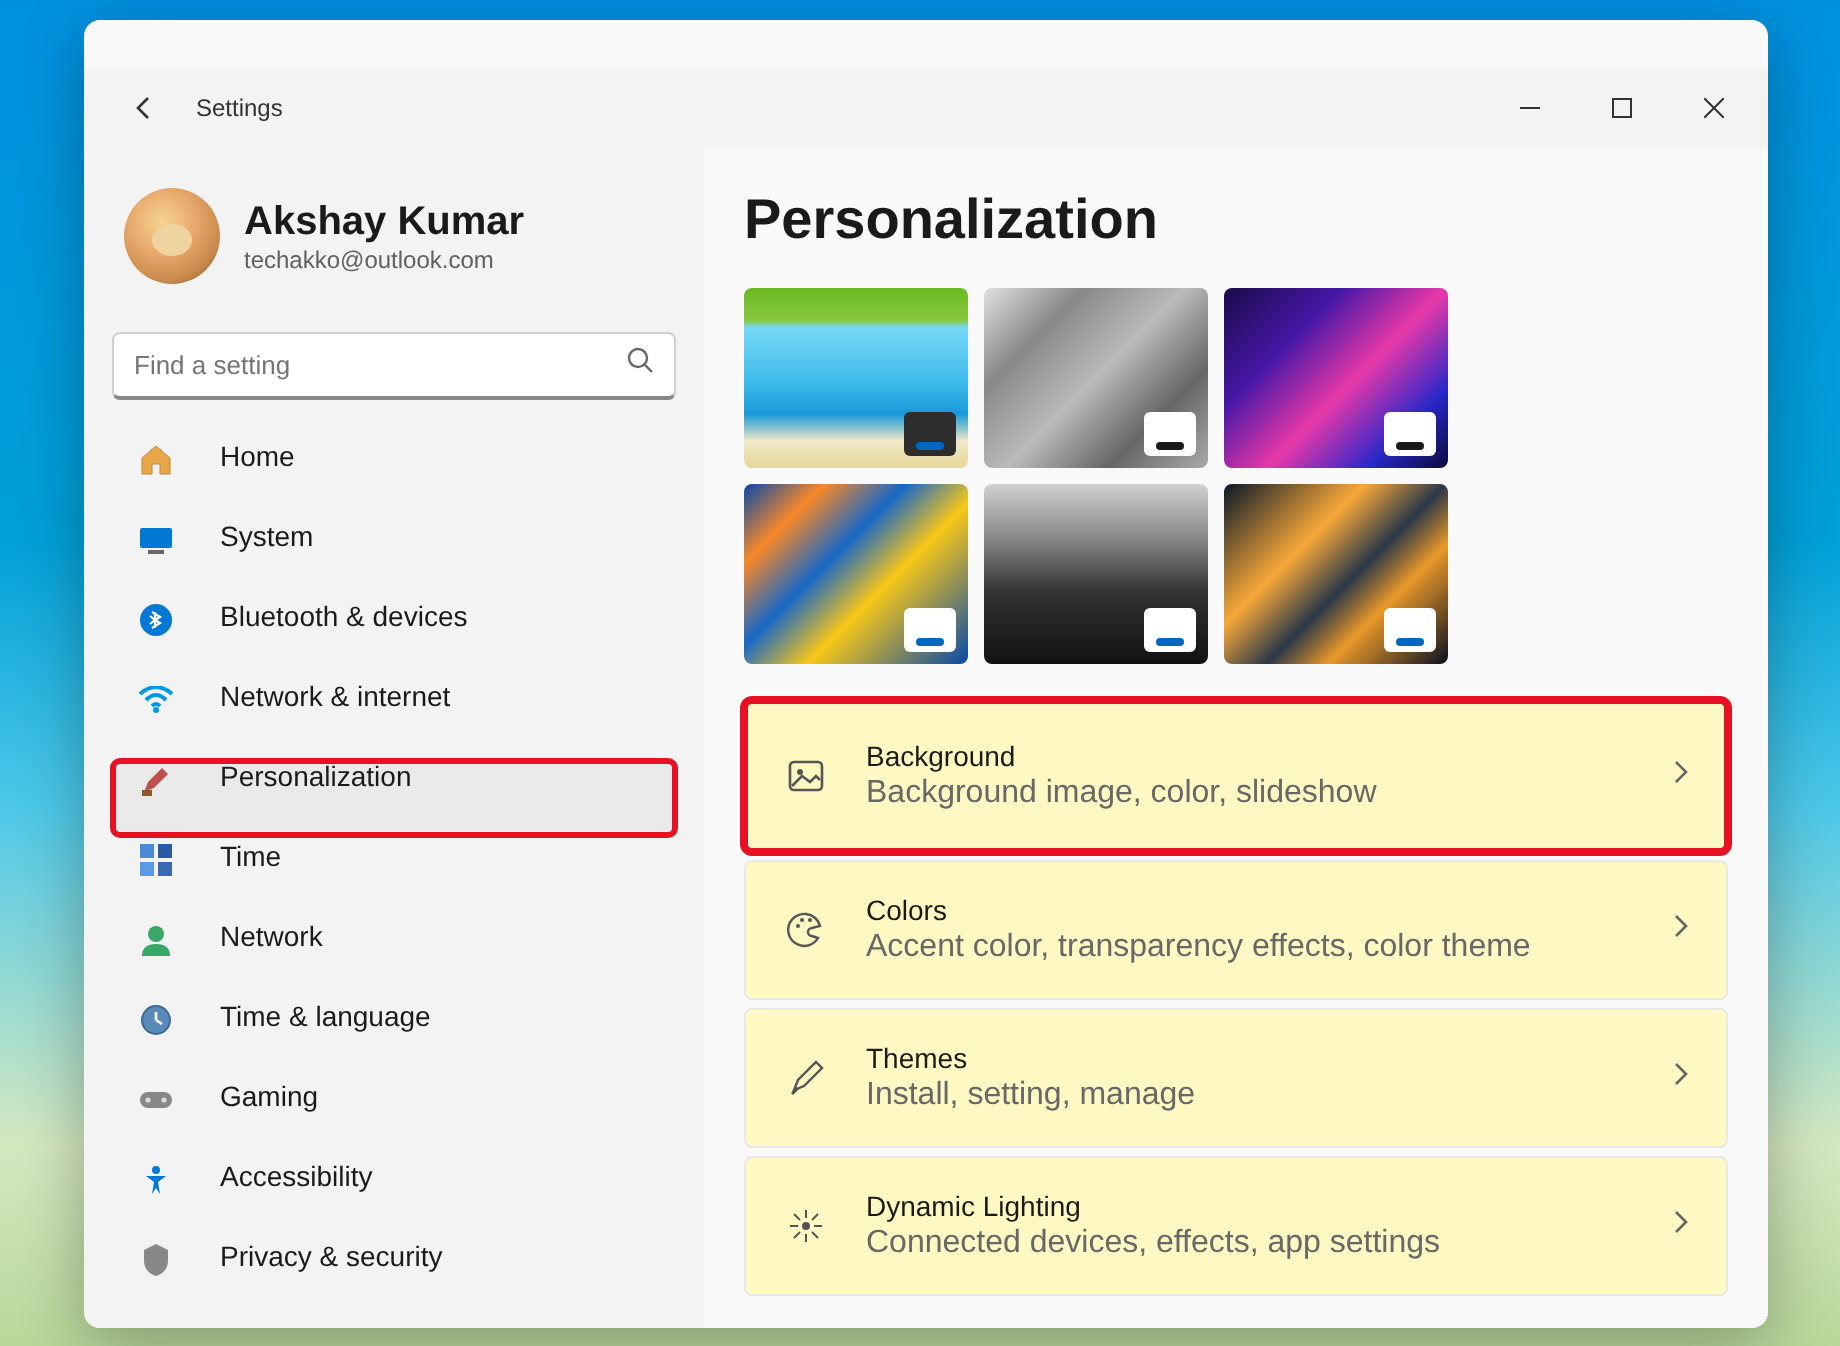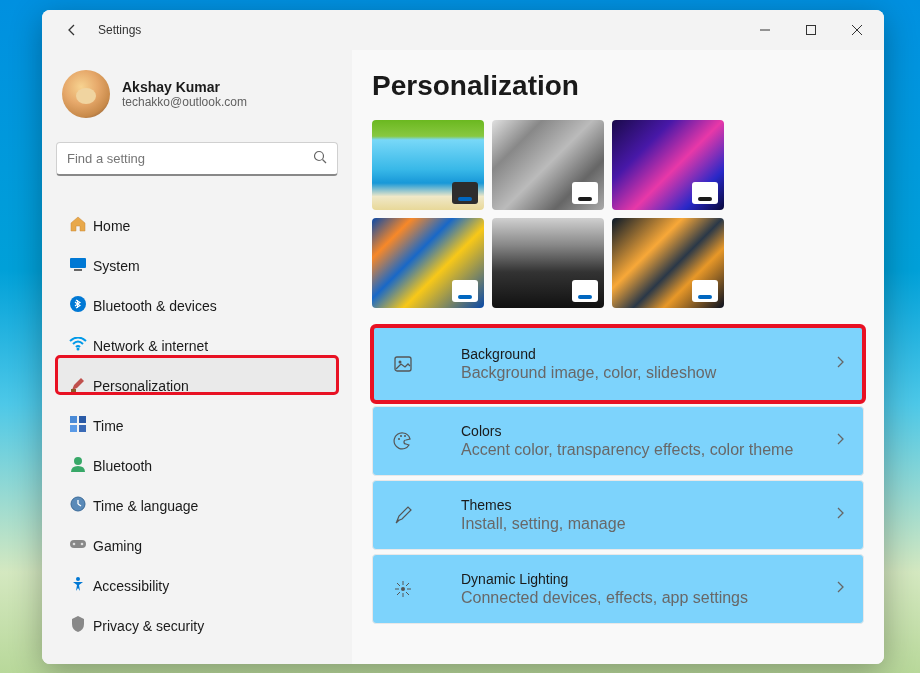--- a/index.html
+++ b/index.html
@@ -27,20 +27,21 @@
       overflow: hidden;
       display: flex;
       flex-direction: column;
     }
     .titlebar {
       height: 40px;
       display: flex;
       align-items: center;
       padding: 0 4px 0 14px;
       background: #f3f3f3;
+      margin-top: 24px;
     }
     .back-btn {
       width: 32px;
       height: 32px;
       display: flex;
       align-items: center;
       justify-content: center;
       cursor: pointer;
     }
     .title {
@@ -84,21 +85,21 @@
       overflow: hidden;
     }
     .avatar::after {
       content: '';
       position: absolute;
       top: 18px; left: 14px;
       width: 20px; height: 16px;
       background: #f0d4a0;
       border-radius: 50%;
     }
-    .uname { font-size: 14px; font-weight: 600; color: #1a1a1a; }
+    .uname { font-size: 20px; font-weight: 600; color: #1a1a1a; }
     .uemail { font-size: 12px; color: #616161; }
     .search {
       display: flex;
       align-items: center;
       height: 34px;
       border: 1px solid #d0d0d0;
       border-bottom: 2px solid #888;
       border-radius: 4px;
       background: #fff;
       padding: 0 10px;
@@ -106,22 +107,22 @@
     }
     .search input {
       flex: 1;
       border: none;
       outline: none;
       font-size: 13px;
       background: transparent;
     }
     .nav-item {
       display: flex;
-      align-items: flex-end;
-      gap: 5px;
+      align-items: flex-start;
+      gap: 22px;
       height: 38px;
       padding: 0 12px;
       border-radius: 4px;
       cursor: pointer;
       font-size: 14px;
       color: #1a1a1a;
       margin-bottom: 2px;
     }
     .nav-item.selected {
       background: #eaeaea;
@@ -172,30 +173,29 @@
       width: 26px;
       height: 22px;
       border-radius: 3px;
       display: flex;
       align-items: flex-end;
       justify-content: center;
       padding-bottom: 3px;
     }
     .theme-thumb .chip .bar { width: 14px; height: 4px; border-radius: 2px; }
     .setting-row {
-      background: #7dd3fc;
+      background: #fef9c3;
       border: 1px solid #e8e8e8;
       border-radius: 4px;
       height: 70px;
       display: flex;
       align-items: center;
       padding: 0 18px;
       margin-bottom: 4px;
       cursor: pointer;
-      gap: 28px;
     }
     .setting-row.highlighted {
       outline: 4px solid #e81123;
       outline-offset: -2px;
       height: 76px;
     }
     .setting-icon {
       width: 24px;
       height: 24px;
       margin-right: 18px;
@@ -320,21 +320,21 @@
         <span>Time</span>
       </div>
 
       <div class="nav-item">
         <span class="nav-icon">
           <svg width="16" height="16" viewBox="0 0 16 16">
               <circle cx="8" cy="5" r="4" fill="#38a868"></circle>
               <path d="M1 16 Q1 10 8 10 Q15 10 15 16 Z" fill="#38a868"></path>
             </svg>
         </span>
-        <span>Bluetooth</span>
+        <span>Network</span>
       </div>
 
       <div class="nav-item">
         <span class="nav-icon">
           <svg width="16" height="16" viewBox="0 0 16 16">
               <circle cx="8" cy="8" r="7" fill="#5a8ab8" stroke="#3a6a98" stroke-width="1"></circle>
               <line x1="8" y1="8" x2="8" y2="4" stroke="#fff" stroke-width="1.3"></line>
               <line x1="8" y1="8" x2="11" y2="10" stroke="#fff" stroke-width="1.3"></line>
             </svg>
         </span>

